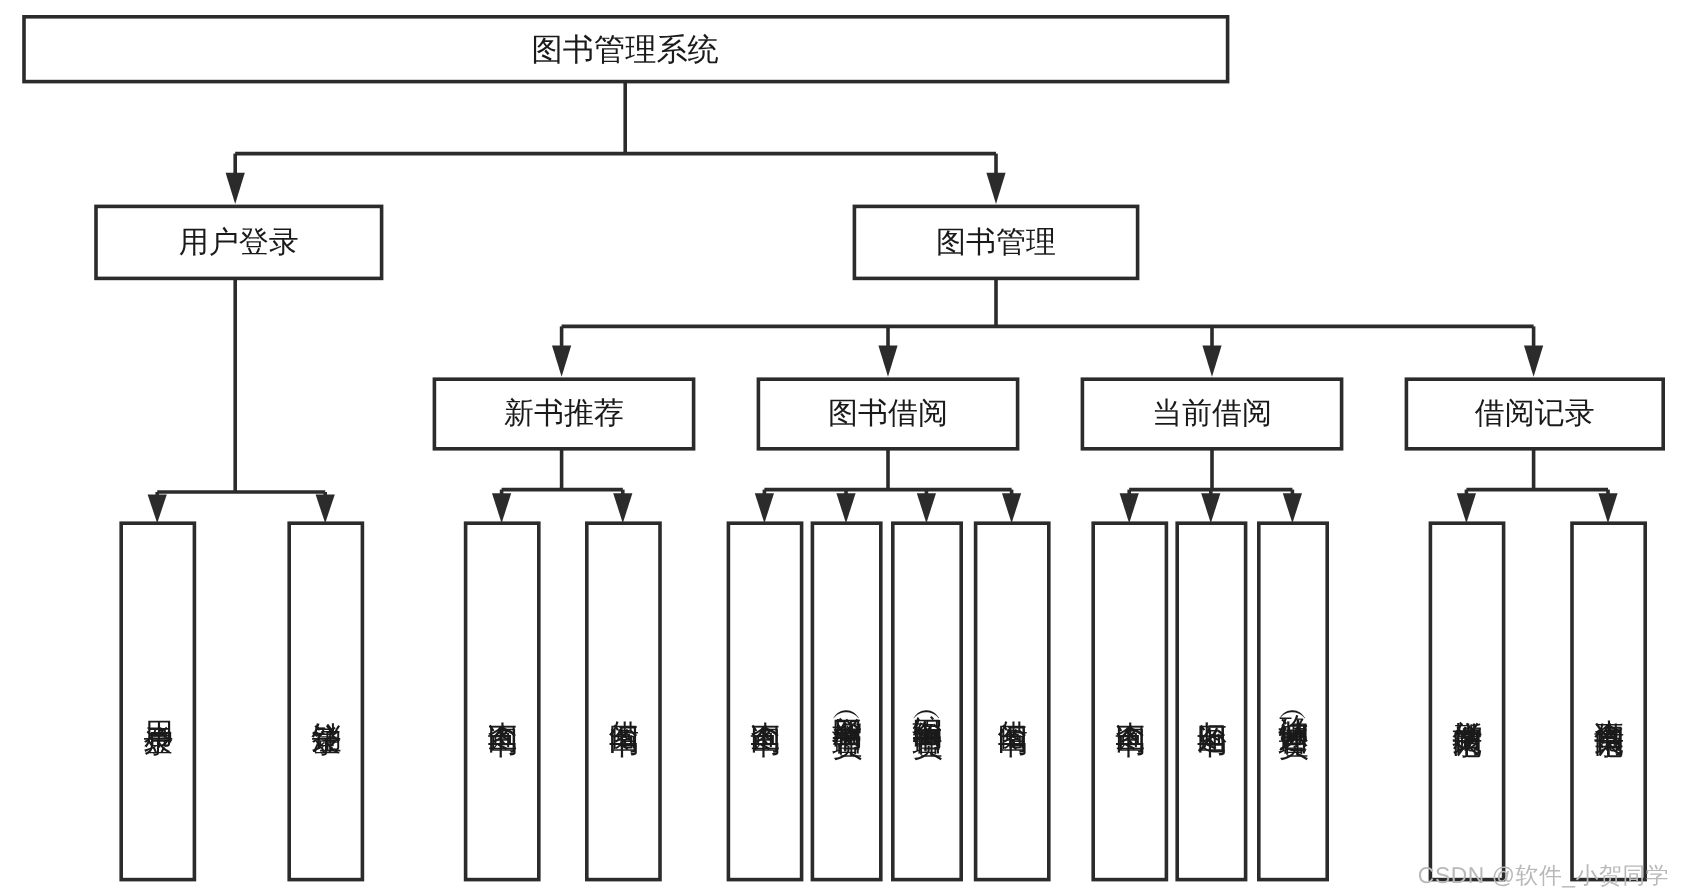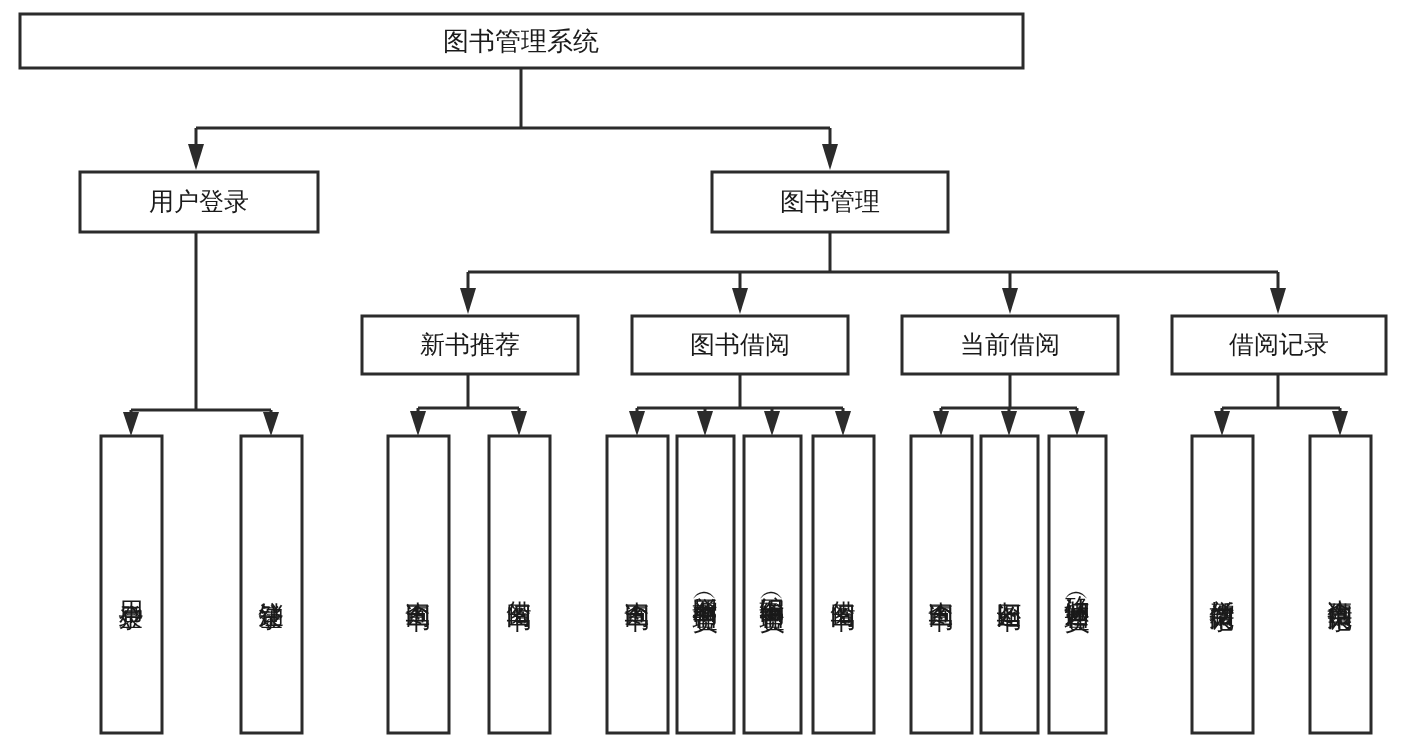--- a/index.html
+++ b/index.html
@@ -253,14 +253,15 @@
     <span class="leaf-label">确认归还（管理员）</span>
   </div>
 
   <div class="leaf-label-wrap" style="left:1192px; top:436px; width:61px; height:297px;">
     <span class="leaf-label">新增借阅记录</span>
   </div>
   <div class="leaf-label-wrap" style="left:1310px; top:436px; width:61px; height:297px;">
     <span class="leaf-label">查询借阅记录</span>
   </div>
 
+  <div class="watermark">CSDN @软件_小贺同学</div>
 
 </div>
 
 </body></html>

